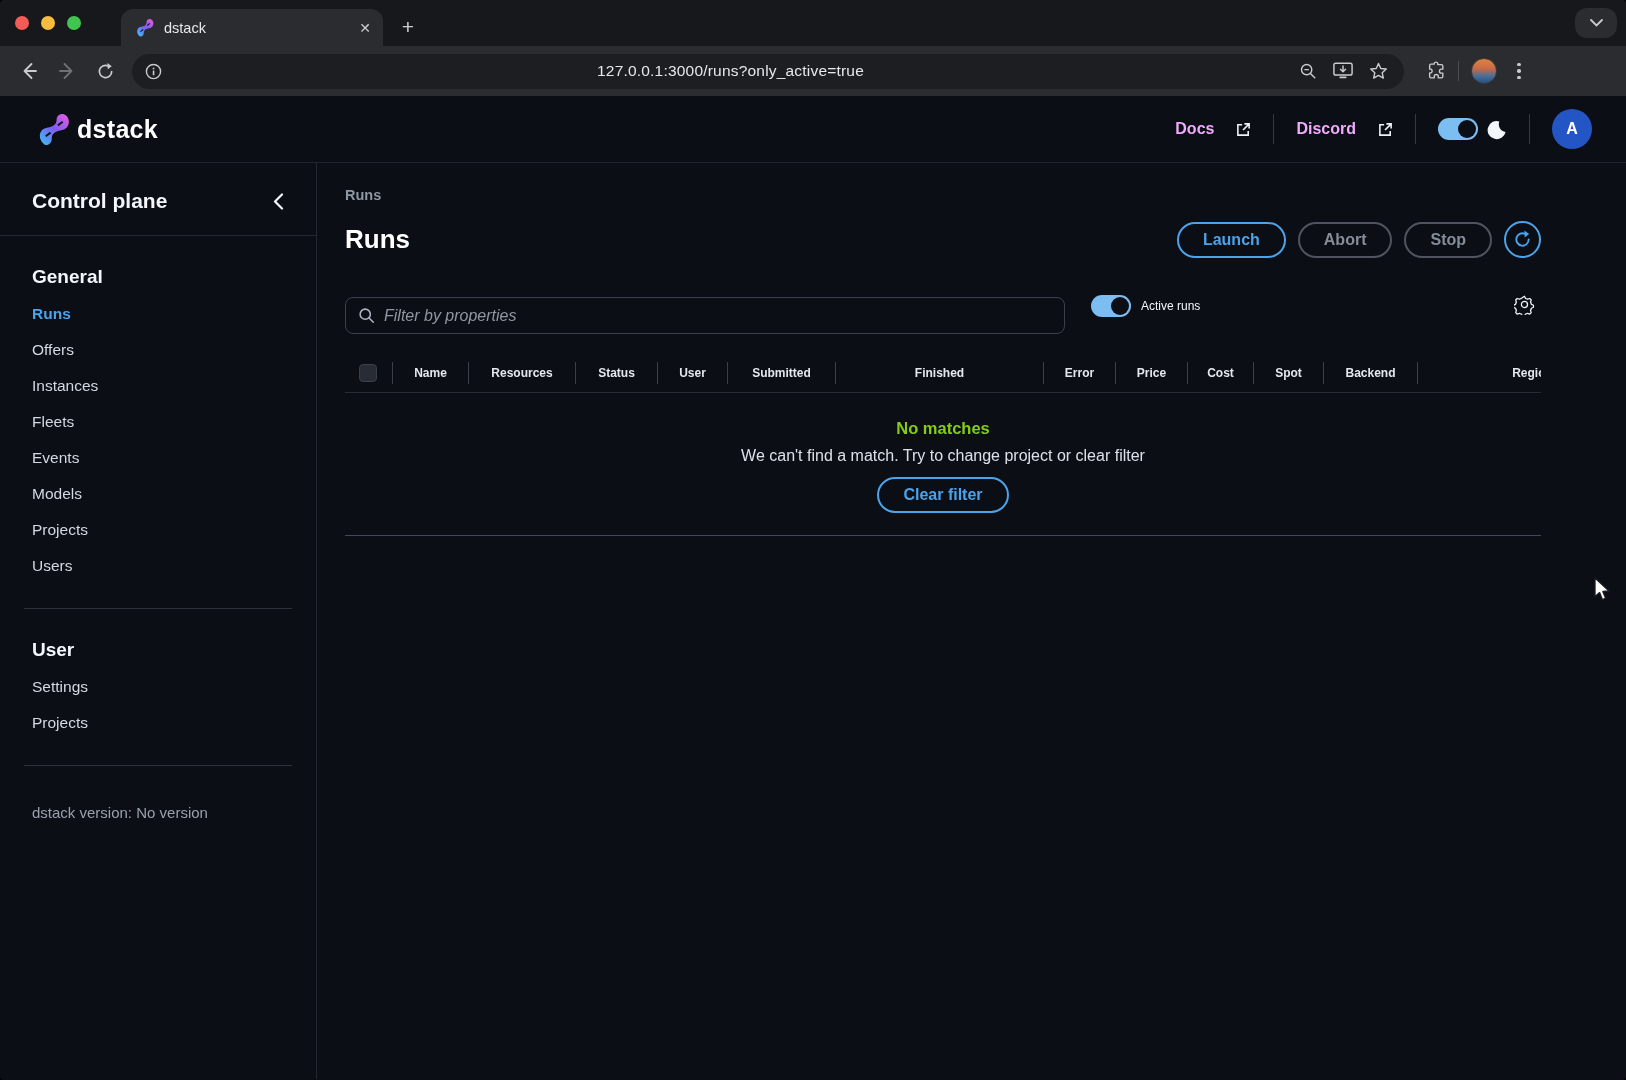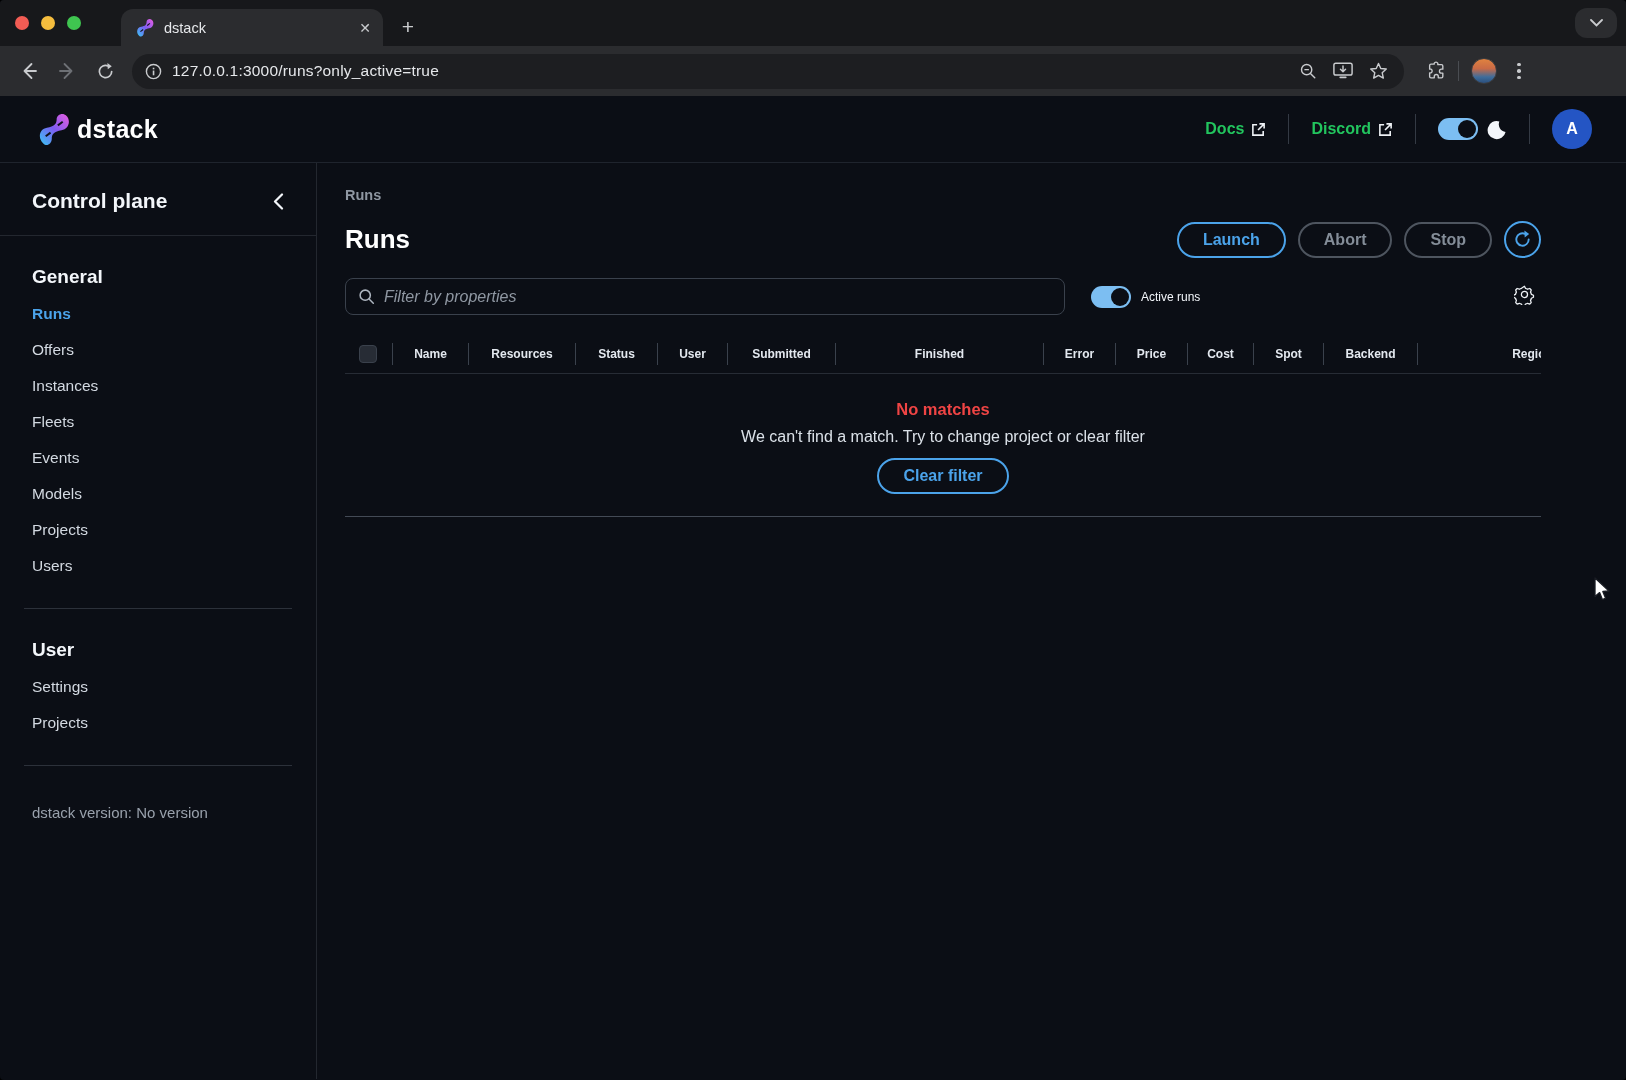--- a/index.html
+++ b/index.html
@@ -9,37 +9,37 @@
   
   .tabstrip { height:46px; background:#17181b; display:flex; align-items:flex-end; position:relative; }
   .traffic { display:flex; gap:12px; align-items:center; height:46px; padding:0 18px 0 15px; }
   .light { width:14px; height:14px; border-radius:50%; }
   .light.red{ background:#f25c54; } .light.yellow{ background:#f5bd3e; } .light.green{ background:#3fc550; }
   .tab { width:262px; height:37px; background:#2b2c2f; border-radius:12px 12px 0 0; display:flex; align-items:center; padding:0 12px 0 14px; gap:10px; margin-left:22px; }
   .tab-title { color:#e6e8eb; font-size:14.5px; flex:1; }
   .tab-close { color:#c9cbce; font-size:14px; cursor:default; }
   .newtab { width:30px; height:30px; margin:0 0 4px 10px; display:flex; align-items:center; justify-content:center; color:#c9cbce; font-size:21px; font-weight:300; }
   .strip-chevron { position:absolute; right:9px; top:8px; width:42px; height:30px; border-radius:12px; background:#2b2c2f; display:flex; align-items:center; justify-content:center; }
-  .toolbar { height:50px; background:#2b2c2f; display:flex; align-items:center; padding:0 10px 0 12px; gap:4px; }
+  .toolbar { height:50px; background:#2b2c2f; display:flex; align-items:center; padding:0 10px 0 12px; gap:4px;text-align:center; }
   .navbtn { width:34px; height:34px; display:flex; align-items:center; justify-content:center; border-radius:50%; }
   .urlbar { flex:1; max-width:1272px; height:35px; background:#1d1e21; border-radius:18px; display:flex; align-items:center; padding:0 12px 0 13px; gap:10px; margin:0 6px; }
   .url-text { color:#e6e8eb; font-size:15.5px; flex:1; letter-spacing:.2px; }
   .urlbar-icons { display:flex; align-items:center; gap:16px; padding-right:4px; }
   .chrome-right { display:flex; align-items:center; gap:12px; padding:0 8px 0 12px; }
   .vdiv-chrome { width:1px; height:20px; background:#4a4d52; }
   .chrome-avatar { width:26px; height:26px; border-radius:50%; background:linear-gradient(180deg,#e0823f 0%,#c96a46 40%,#3e6d9c 75%,#2b4f7d 100%); border:1px solid #3a3c40; }
   .kebab { display:flex; flex-direction:column; gap:3px; padding:0 8px; }
   .kebab span { width:3.5px; height:3.5px; border-radius:50%; background:#c9cbce; }
 
   
   .appheader { height:67px; background:#0b0e15; border-bottom:1px solid #1f242d; display:flex; align-items:center; justify-content:space-between; padding:0 34px 0 36px; }
   .brand { display:flex; align-items:center; gap:7px; }
   .brand-name { color:#fff; font-size:25px; font-weight:bold; letter-spacing:.3px; }
   .appheader-right { display:flex; align-items:center; gap:22px; }
-  .toplink { display:flex; align-items:center; gap:7px; color:#22c55e; font-size:16px; font-weight:bold; cursor:pointer; }
+  .toplink { display:flex; align-items:center; gap:22px; color:#f0abfc; font-size:16px; font-weight:bold; cursor:pointer; }
   .vdiv-app { width:1px; height:30px; background:#343a44; }
   .theme-toggle { display:flex; align-items:center; gap:8px; }
   .toggle-pill { width:40px; height:22px; border-radius:11px; background:#7cbef2; position:relative; }
   .toggle-pill .knob { position:absolute; top:2px; width:18px; height:18px; border-radius:50%; background:#0b0e15; }
   .toggle-pill .knob.right { right:2px; }
   .user-avatar { width:40px; height:40px; border-radius:50%; background:#2455c4; color:#fff; display:flex; align-items:center; justify-content:center; font-size:16px; font-weight:bold; }
 
   
   .body { display:flex; height:916px; }
   .sidebar { width:317px; border-right:1px solid #23272f; padding:0 32px; flex-shrink:0; }
@@ -57,36 +57,36 @@
   .content { width:1196px; }
   .breadcrumb { color:#8f97a2; font-size:14.5px; font-weight:bold; }
   .title-row { display:flex; align-items:center; justify-content:space-between; margin-top:18px; }
   .page-title { color:#ffffff; font-size:26px; font-weight:bold; }
   .actions { display:flex; align-items:center; gap:12px; }
   .btn { height:36px; padding:0 24px; border-radius:18px; background:transparent; font-size:16px; font-weight:bold; display:flex; align-items:center; justify-content:center;text-align:center; }
   .btn.primary { border:2px solid #4ba3ea; color:#4ba3ea; cursor:pointer; }
   .btn.disabled { border:2px solid #4e555f; color:#848d98; }
   .iconbtn-refresh { width:37px; height:37px; border-radius:50%; border:2px solid #4ba3ea; display:flex; align-items:center; justify-content:center; cursor:pointer; }
   .filter-row { display:flex; align-items:center; margin-top:20px; }
-  .filter-box { width:720px; height:37px; border:1px solid #3a414c; border-radius:8px; background:transparent; display:flex; align-items:center; padding:0 12px; gap:9px; }
+  .filter-box { width:720px; height:37px; border:1px solid #3a414c; border-radius:8px; background:transparent; display:flex; align-items:center; padding:0 12px; gap:9px;margin-top:19px; }
   .filter-box input { background:transparent; border:none; outline:none; color:#d3d9e1; font-size:16px; font-style:italic; flex:1; font-family:"Liberation Sans", sans-serif; }
   .filter-box input::placeholder { color:#8f97a2; font-style:italic; }
   .active-runs { display:flex; align-items:center; gap:10px; margin-left:26px; }
   .active-runs .label { color:#f3f6fa; font-size:12px; }
   .filter-row .spacer { flex:1; }
   .gear { margin-right:6px; cursor:pointer; }
 
   .thead-wrap { margin-top:20px; width:1196px; overflow:hidden; border-bottom:1px solid #272c35; }
   .thead { display:flex; align-items:center; width:1302px; height:38px; }
   .th { color:#e3e8ef; font-size:12px; font-weight:bold; text-align:center; white-space:nowrap; overflow:hidden; flex-shrink:0; border-left:1px solid #3a414c; height:22px; line-height:22px; }
   .th.first { border-left:none; display:flex; align-items:center; padding-left:14px; }
   .checkbox { width:18px; height:18px; border-radius:4px; background:#272c35; border:1px solid #3a414c; }
 
   .empty { padding:26px 0 0 0; text-align:center; }
-  .empty-title { color:#ef4444; font-size:16.5px; font-weight:bold; }
+  .empty-title { color:#84cc16; font-size:16.5px; font-weight:bold; }
   .empty-msg { color:#dbe1e8; font-size:16px; margin-top:9px; }
   .empty-btn { margin:12px auto 0 auto; width:fit-content; }
   .bottom-rule { border:none; border-top:1px solid #434a55; margin-top:22px; width:1196px; }
 
   .cursor { position:absolute; left:1276px; top:414px; z-index:50; }
 </style>
 </head>
 <body>
 
 <svg width="0" height="0" style="position:absolute">

